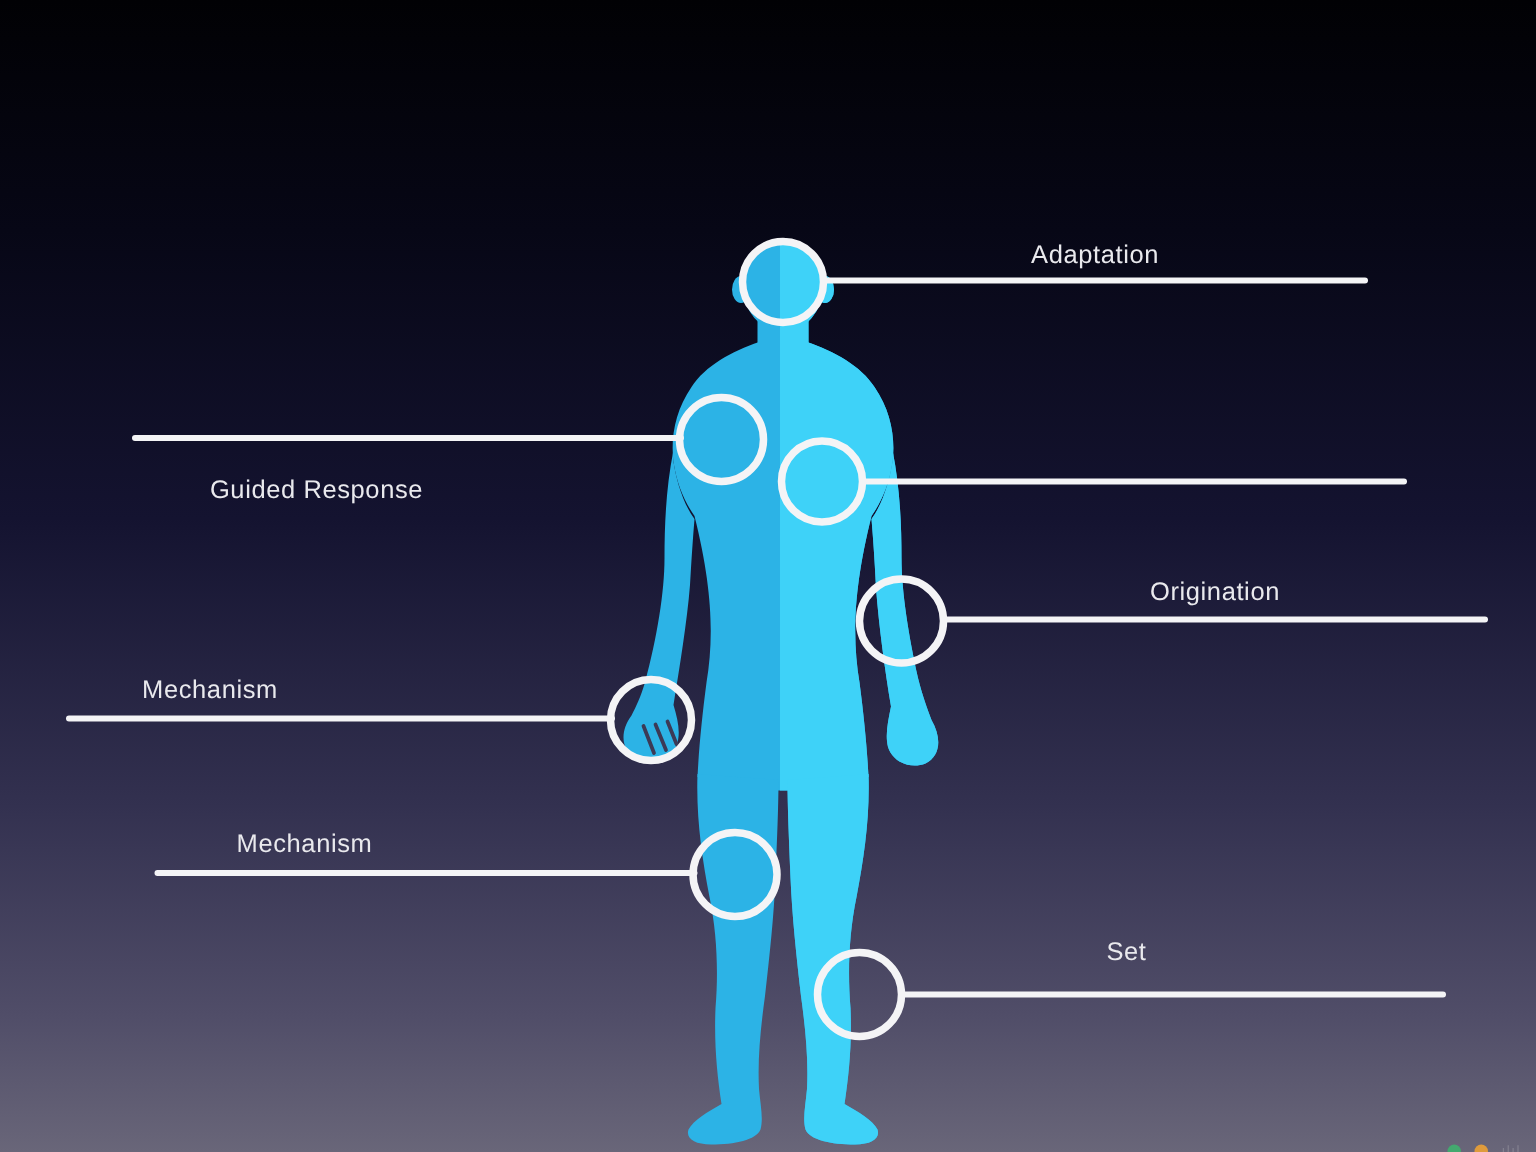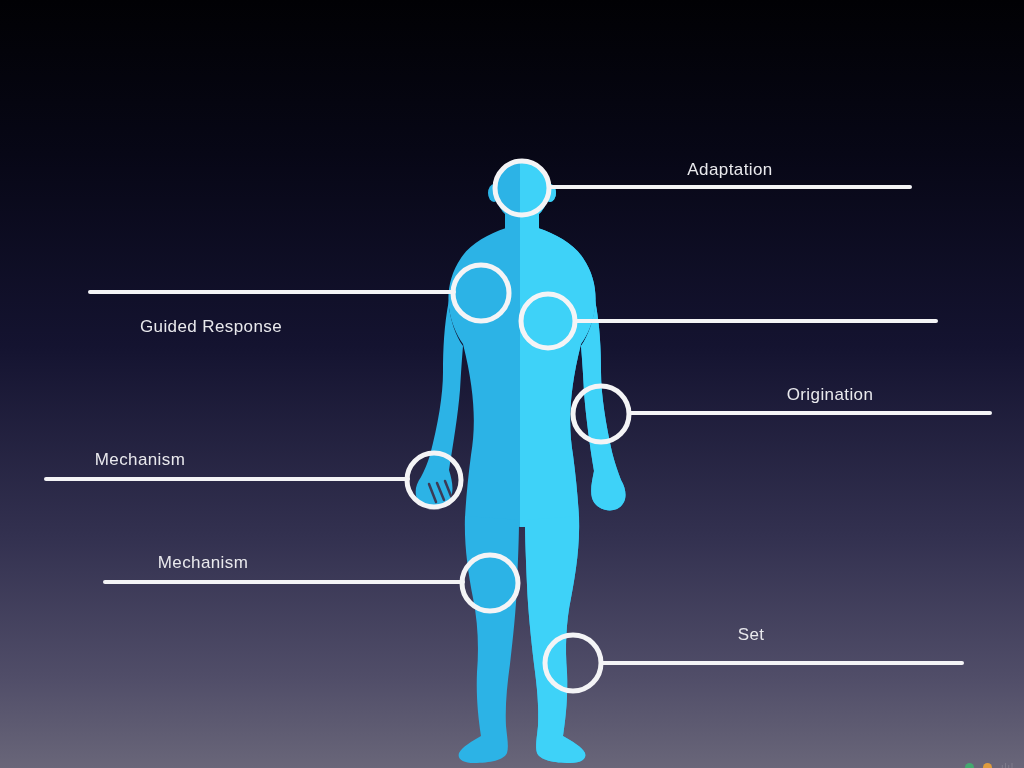--- a/index.html
+++ b/index.html
@@ -142,21 +142,21 @@
     <circle class="callout-ring" cx="481" cy="293" r="28"></circle>
     <circle class="callout-ring" cx="548" cy="321" r="27"></circle>
     <circle class="callout-ring" cx="601" cy="414" r="28"></circle>
     <circle class="callout-ring" cx="434" cy="480" r="27"></circle>
     <circle class="callout-ring" cx="490" cy="583" r="28"></circle>
     <circle class="callout-ring" cx="573" cy="663" r="28"></circle>
   </svg>
 
   <div class="callout-label" style="left:730px; top:160px;">Adaptation</div>
   <div class="callout-label" style="left:211px; top:273px;margin-top:44px;">Guided Response</div>
-  <div class="callout-label" style="left:810px; top:385px;margin-left:20px;">Origination</div>
+  <div class="callout-label" style="left:810px; top:385px;">Origination</div>
   <div class="callout-label" style="left:140px; top:450px;">Mechanism</div>
   <div class="callout-label" style="left:203px; top:553px;">Mechanism</div>
   <div class="callout-label" style="left:751px; top:625px;">Set</div>
 
   <div class="watermark">
     <span class="wm-dot green"></span>
     <span class="wm-dot orange"></span>
     <span class="wm-text">ılıl</span>
   </div>
 

